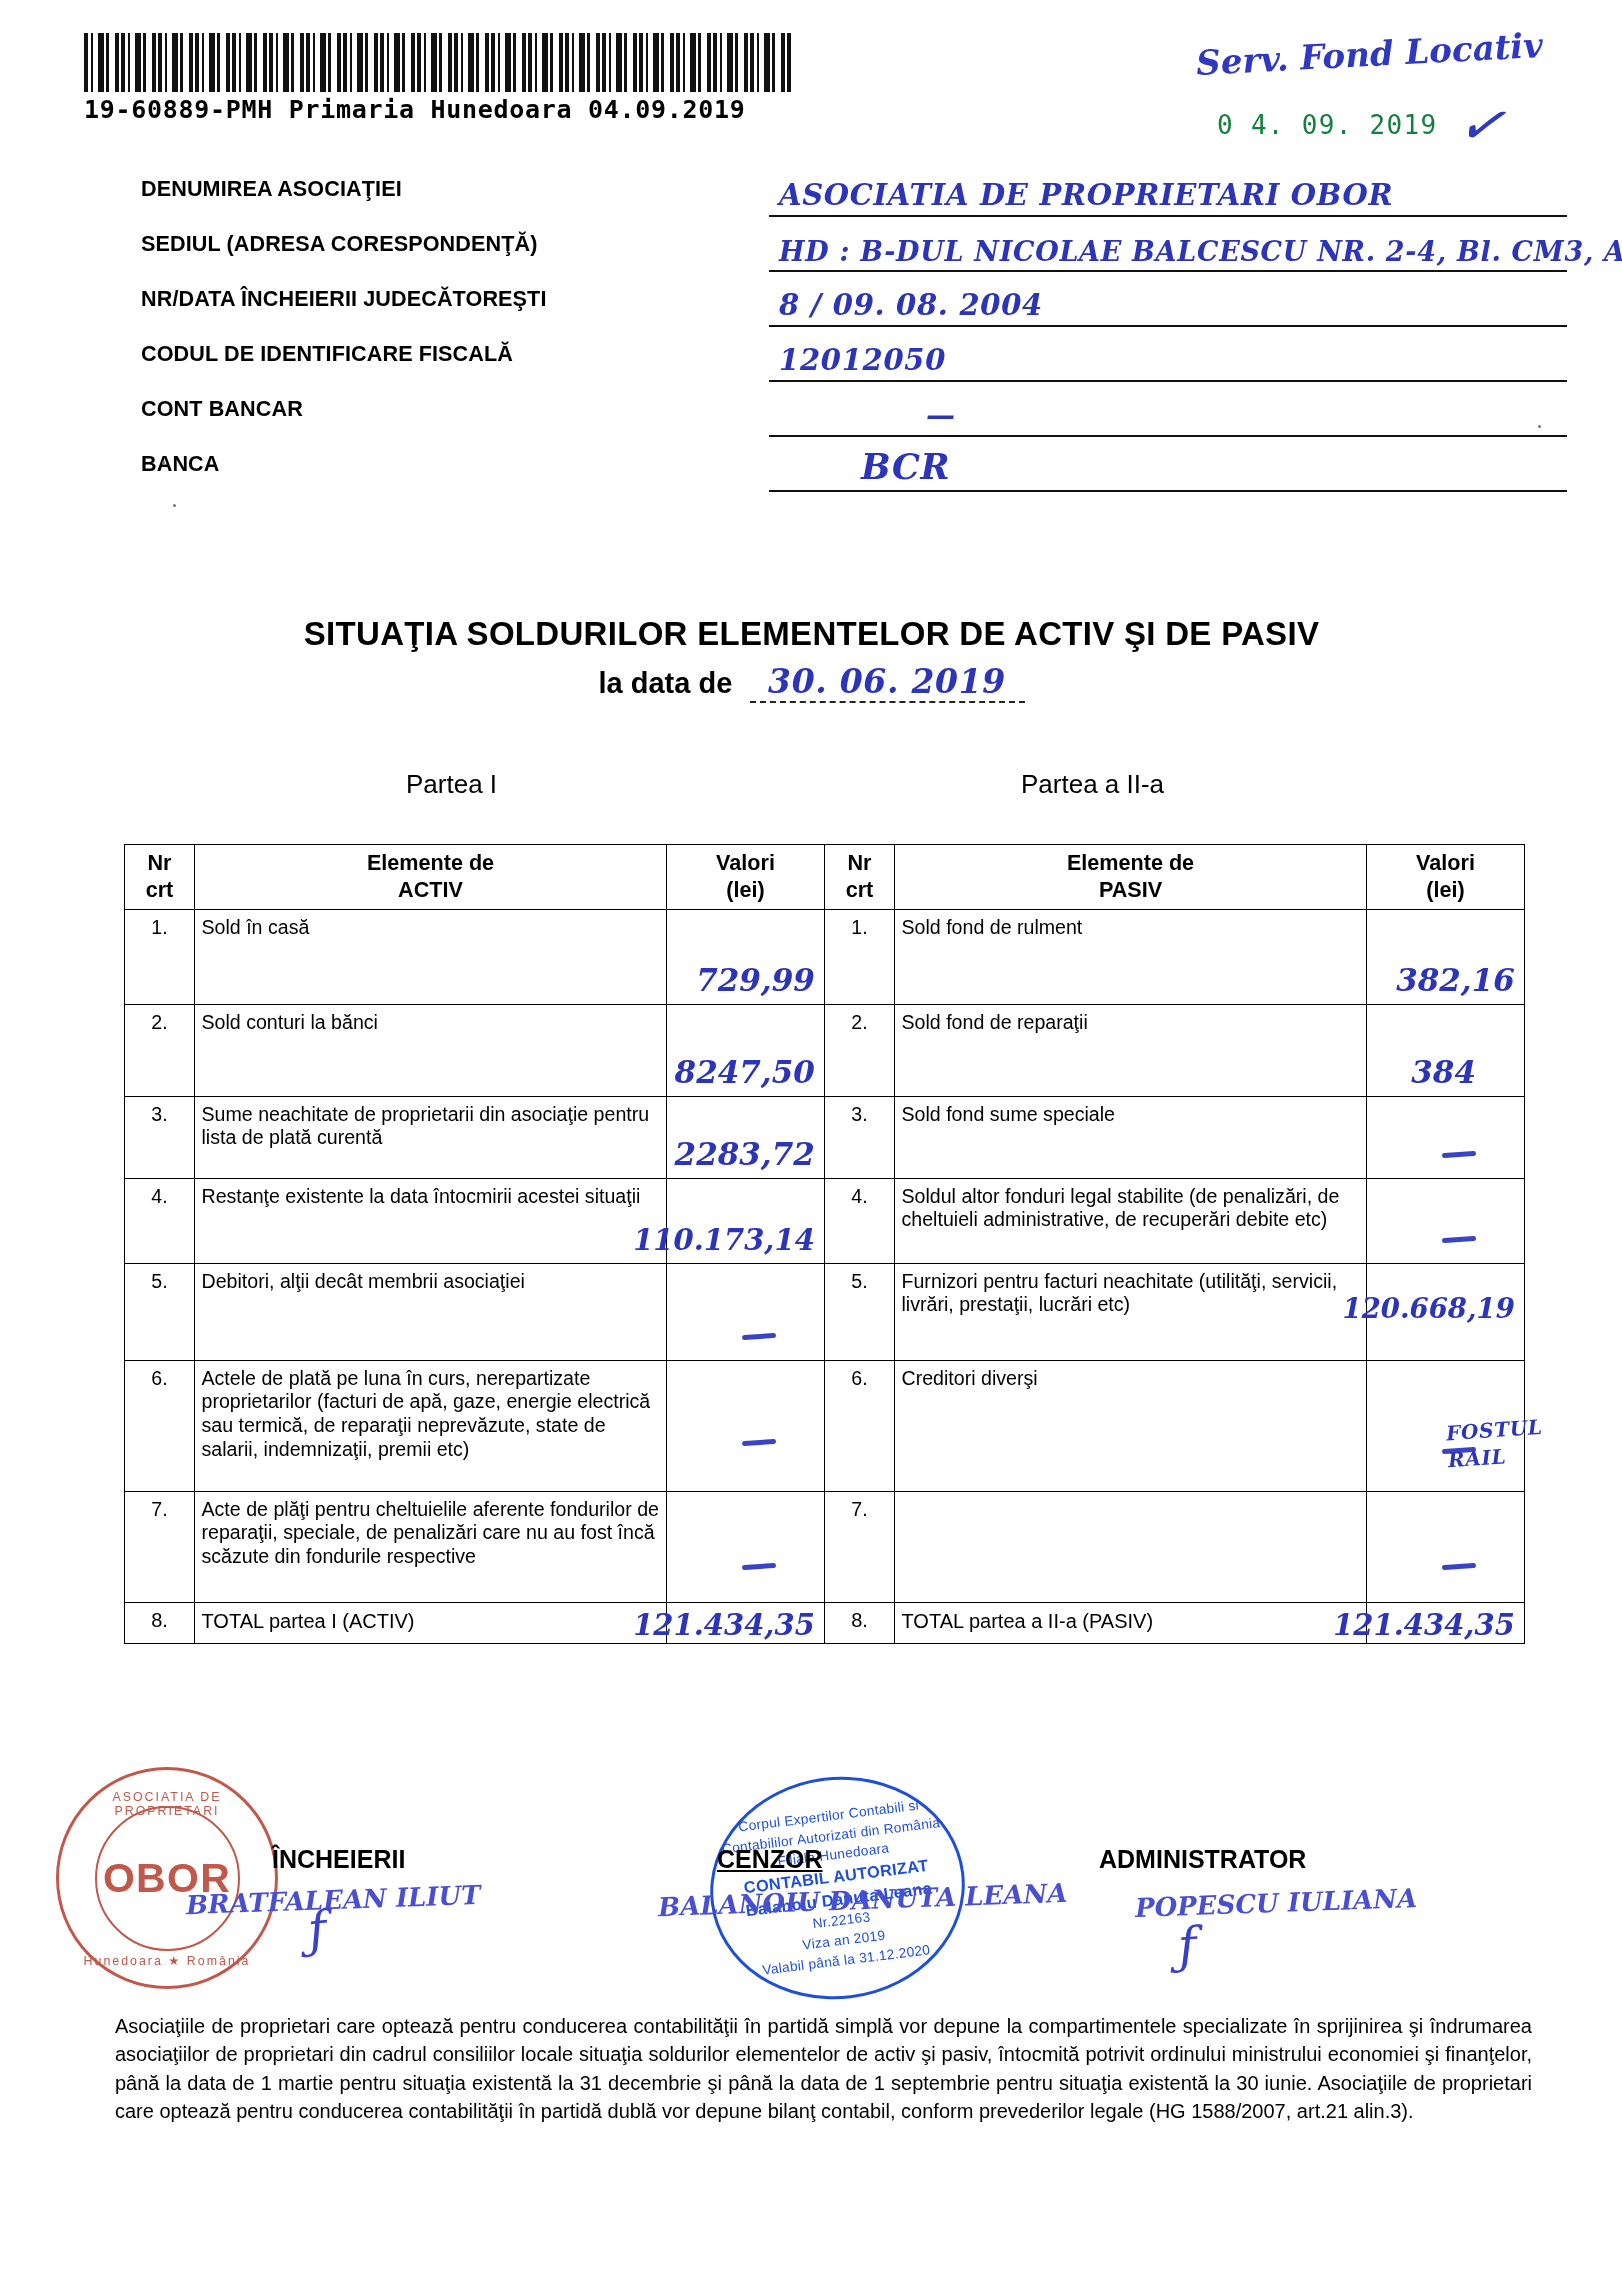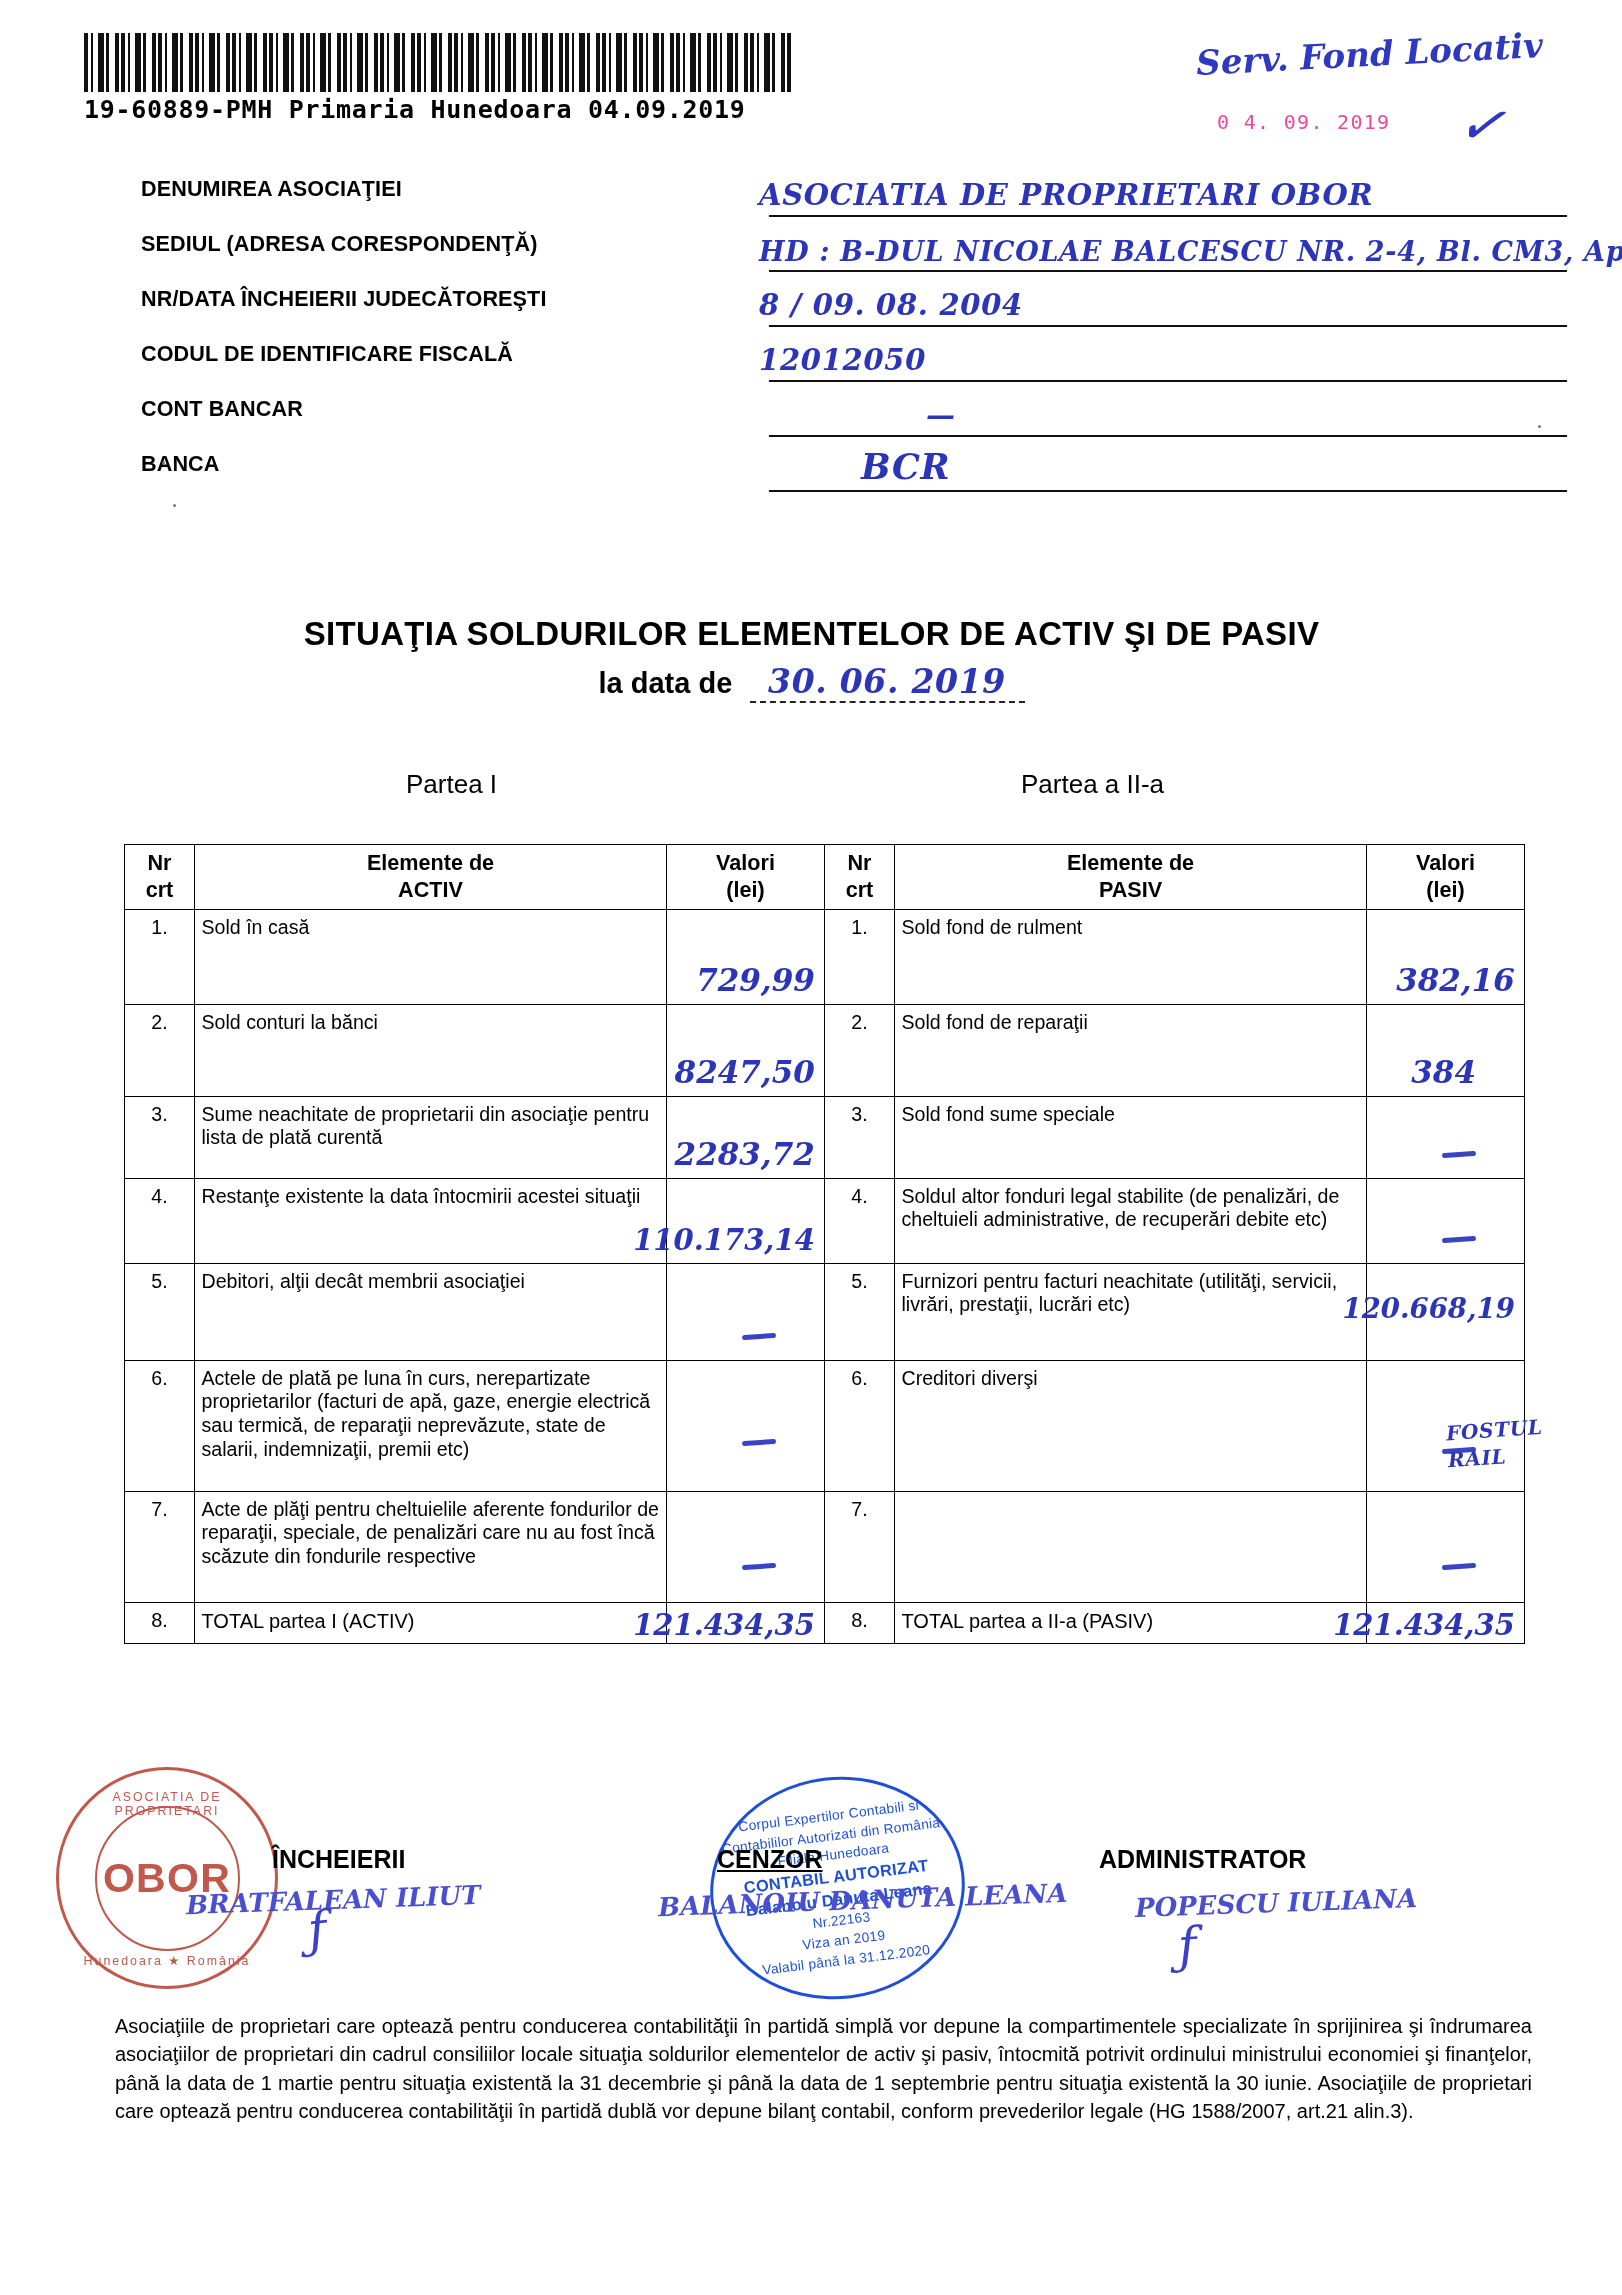--- a/index.html
+++ b/index.html
@@ -15,30 +15,30 @@
       #111 7.2px,#111 9.2px,#fff 9.2px,#fff 13.7px,
       #111 13.7px,#111 19.6px,#fff 19.6px,#fff 22px,
       #111 22px,#111 25px,#fff 25px,#fff 31px,
       #111 31px,#111 35px,#fff 35px,#fff 37px);}
   .barcode-text{font-family:"DejaVu Sans Mono",monospace;font-size:25px;font-weight:bold;letter-spacing:0.7px;margin-top:3px;}
 
   
   .hw{font-family:"DejaVu Serif",serif;font-style:italic;color:#2c35b8;font-weight:600;letter-spacing:0.7px;}
   .hw-note{position:absolute;font-family:"DejaVu Serif",serif;font-style:italic;color:#2f38c0;font-weight:600;}
 
-  .stamp-date{position:absolute;left:1217px;top:110px;font-family:"DejaVu Sans Mono",monospace;font-size:20px;color:#ec4899;letter-spacing:1.3px;text-align:right;}
+  .stamp-date{position:absolute;left:1217px;top:110px;font-family:"DejaVu Sans Mono",monospace;font-size:26px;color:#15803d;letter-spacing:1.3px;text-align:right;}
   .hand-serv{left:1196px;top:34px;font-size:34px;transform:rotate(-3deg);}
   .hand-tick{position:absolute;left:1458px;top:92px;color:#2f38c0;font-size:56px;font-family:"DejaVu Serif",serif;font-style:italic;transform:rotate(8deg);}
 
   
   .form{position:absolute;left:141px;top:167px;width:1413px;}
   .form-row{position:relative;height:55px;}
   .form-label{position:absolute;left:0;top:9.2px;font-size:21.6px;font-weight:bold;letter-spacing:0.1px;white-space:nowrap;}
   .form-line{position:absolute;left:628px;right:-13px;bottom:5.2px;border-bottom:2px solid #111;}
-  .form-value{position:absolute;left:618px;bottom:10.5px;font-size:29px;white-space:nowrap;}
+  .form-value{position:absolute;left:638px;bottom:10.5px;font-size:29px;white-space:nowrap;}
 
   
   .doc-title{position:absolute;left:0;right:0;top:615px;text-align:center;font-size:33px;font-weight:bold;letter-spacing:0.3px;}
   .subtitle-wrap{position:absolute;left:0;right:0;top:662px;text-align:center;font-size:29px;font-weight:bold;}
   .sub-line{display:inline-block;border-bottom:2px dashed #222;min-width:262px;margin-left:9.2px;text-align:center;padding:0 6.5px;}
   .sub-line .hw{font-size:33px;}
 
   .parts{position:absolute;top:769px;left:0;right:0;}
   .part-label{position:absolute;font-size:26px;}
   .part-1{left:406px;}

